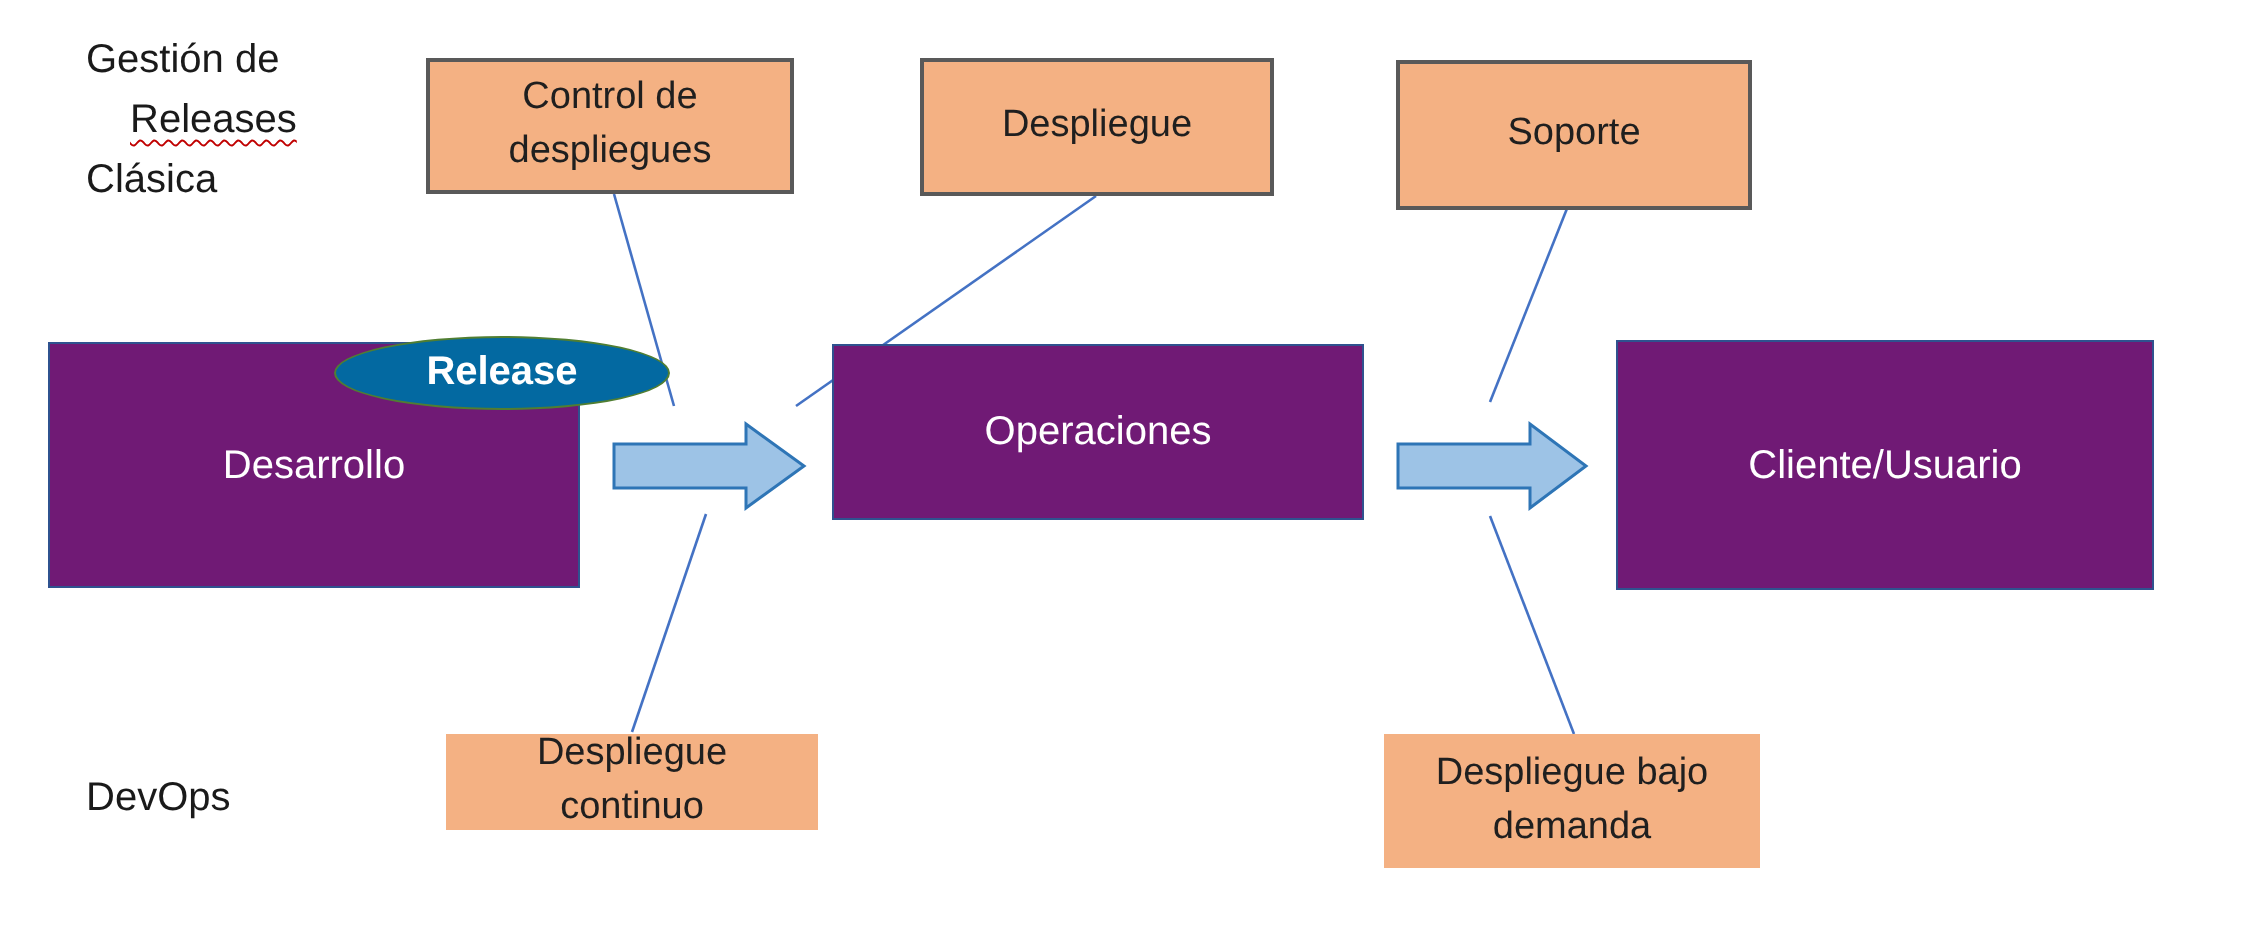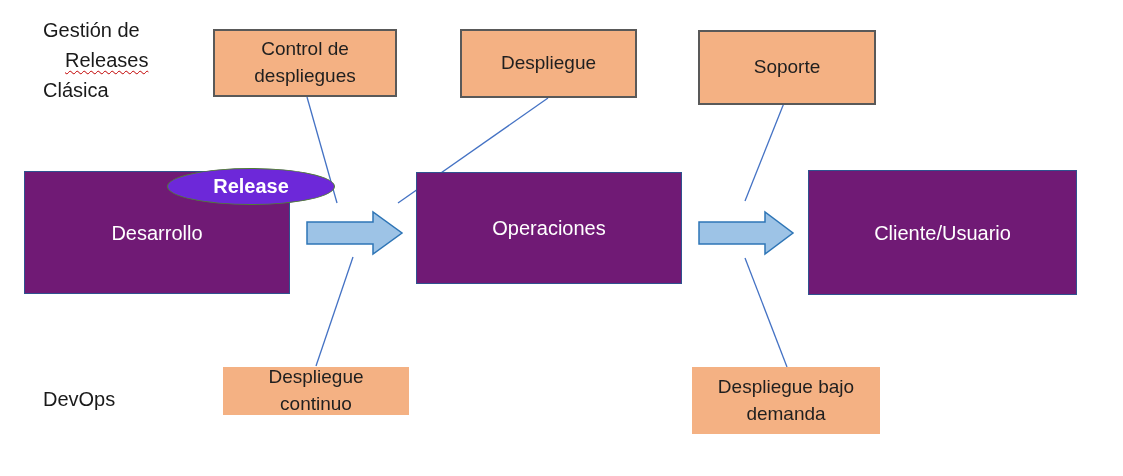--- a/index.html
+++ b/index.html
@@ -66,21 +66,21 @@
     border: 1.5px solid #2F528F;
     color: #ffffff;
     font-size: 20px;
   }
   .badge {
     position: absolute;
     left: 167px;
     top: 168px;
     width: 168px;
     height: 37px;
-    background: #6d28d9;
+    background: #0369a1;
     border: 1.5px solid #507E32;
     border-radius: 50%;
     box-sizing: border-box;
     display: flex;
     align-items: center;
     justify-content: center;
     color: #ffffff;
     font-size: 20px;
     font-weight: 600;
     z-index: 3;
@@ -128,21 +128,21 @@
   <div class="box practice" style="left:460px; top:29px; width:177px; height:69px;">
     <span>Despliegue</span>
   </div>
   <div class="box practice" style="left:698px; top:30px; width:178px; height:75px;justify-content:center;">
     <span>Soporte</span>
   </div>
 
   <div class="box process" style="left:24px; top:171px; width:266px; height:123px;">
     <span>Desarrollo</span>
   </div>
-  <div class="box process" style="left:416px; top:172px; width:266px; height:112px;justify-content:center;">
+  <div class="box process" style="left:416px; top:172px; width:266px; height:88px;justify-content:center;">
     <span>Operaciones</span>
   </div>
   <div class="box process" style="left:808px; top:170px; width:269px; height:125px;">
     <span>Cliente/Usuario</span>
   </div>
 
   <div class="badge">
     <span>Release</span>
   </div>
 

